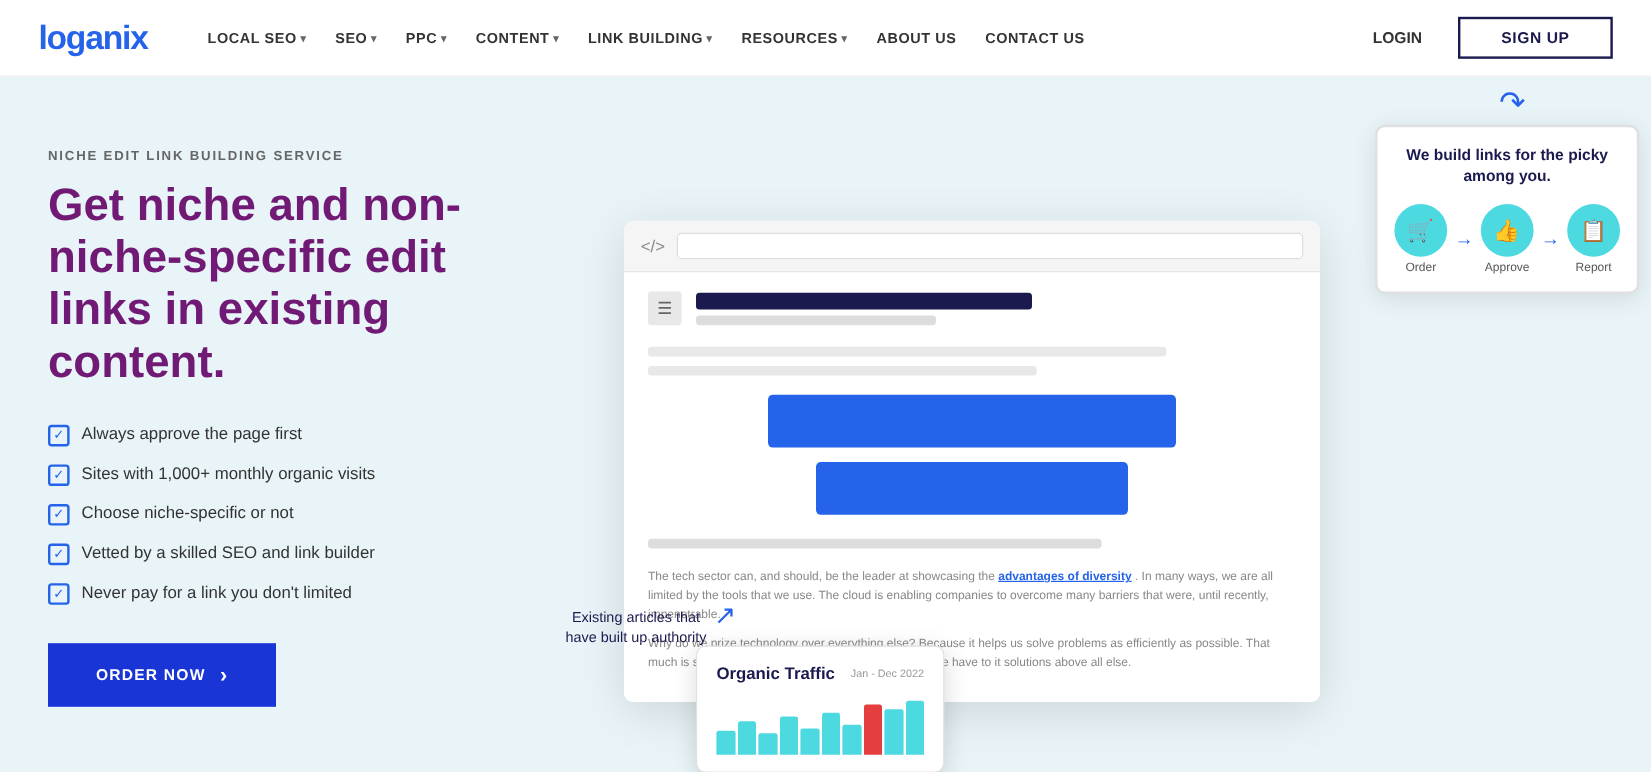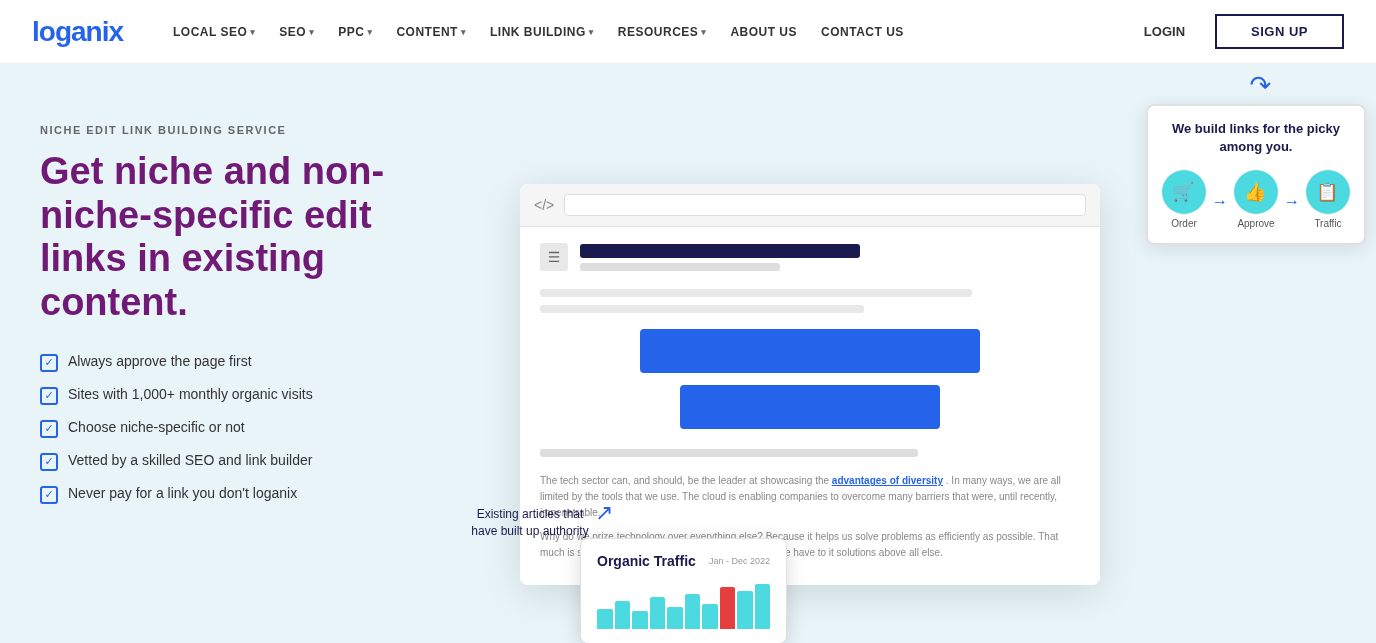--- a/index.html
+++ b/index.html
@@ -375,23 +375,27 @@
       <li>
         <span class="check-icon">✓</span>
         <span>Choose niche-specific or not</span>
       </li>
       <li>
         <span class="check-icon">✓</span>
         <span>Vetted by a skilled SEO and link builder</span>
       </li>
       <li>
         <span class="check-icon">✓</span>
-        <span>Never pay for a link you don't loganix</span>
+        <span>Never pay for a link you don't limited</span>
       </li>
     </ul>
+    <button class="order-btn">
+      <span>ORDER NOW</span>
+      <span style="font-size:18px;">›</span>
+    </button>
   </div>
 
   <div class="hero-right">
 
     <div class="tooltip-card">
 
       <div style="position:absolute;top:-36px;left:50%;transform:translateX(-30%);font-size:26px;color:#2563eb;">↷</div>
       <p class="tooltip-speech">We build links for the picky among you.</p>
       <div class="tooltip-steps">
         <div class="step-col">
@@ -399,21 +403,21 @@
           <div class="step-label">Order</div>
         </div>
         <div class="step-arrow">→</div>
         <div class="step-col">
           <div class="step-circle">👍</div>
           <div class="step-label">Approve</div>
         </div>
         <div class="step-arrow">→</div>
         <div class="step-col">
           <div class="step-circle">📋</div>
-          <div class="step-label">Traffic</div>
+          <div class="step-label">Report</div>
         </div>
       </div>
     </div>
 
     <div class="browser-mock" style="margin-top:60px;">
       <div class="browser-bar">
         <div class="browser-controls">
           <span style="font-size:14px;color:#888;">&lt;/&gt;</span>
         </div>
         <div class="browser-url"></div>

